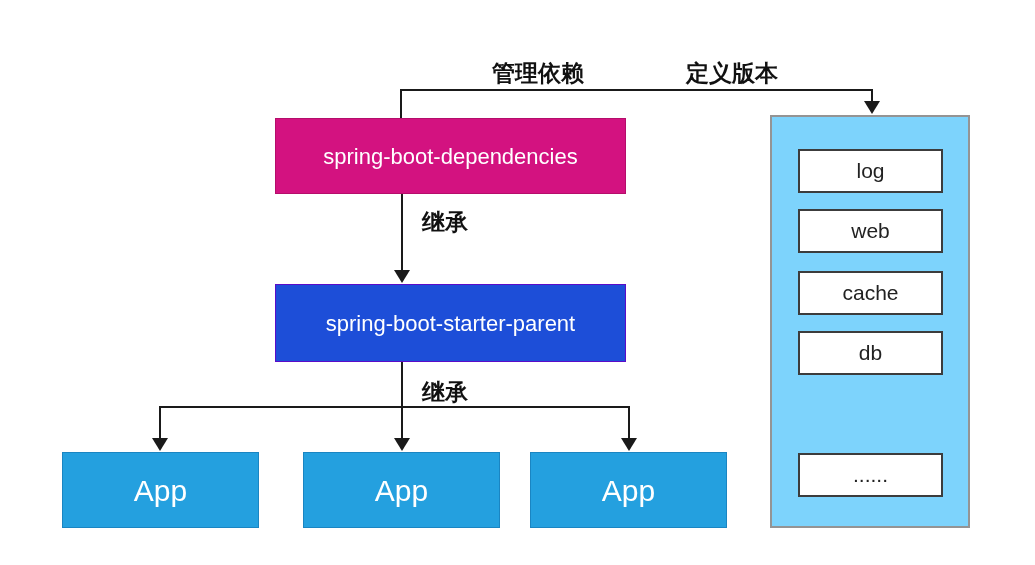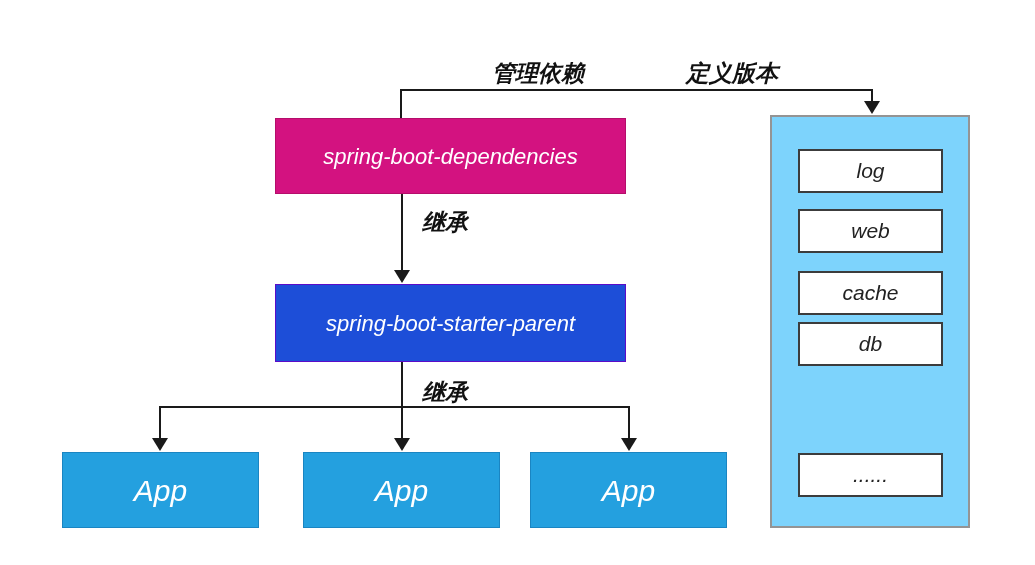--- a/index.html
+++ b/index.html
@@ -3,21 +3,20 @@
 <meta charset="utf-8">
 <style>
   html, body { margin: 0; padding: 0; background: #ffffff; }
   .canvas {
     position: relative;
     width: 1035px;
     height: 565px;
     background: #ffffff;
     font-family: "Liberation Sans", "DejaVu Sans", sans-serif;
     overflow: hidden;
-    font-style: italic;
   }
   .line {
     position: absolute;
     background: #1a1a1a;
   }
   .arrow-down {
     position: absolute;
     width: 0; height: 0;
     border-left: 8px solid transparent;
     border-right: 8px solid transparent;
@@ -106,17 +105,17 @@
   <div class="cn-label" style="left:422px; top:377px;">继承</div>
 
   <div class="node node-app" style="left: 62px; background-color: rgb(36, 160, 223);">App</div>
   <div class="node node-app" style="left: 303px; background-color: rgb(36, 160, 223);">App</div>
   <div class="node node-app" style="left: 530px; background-color: rgb(36, 160, 223);">App</div>
 
   <div class="panel" style="background-color: #7dd3fc;">
     <div class="panel-item" style="top:32px;">log</div>
     <div class="panel-item" style="top:92px;">web</div>
     <div class="panel-item" style="top:154px;">cache</div>
-    <div class="panel-item" style="top:205px;">db</div>
+    <div class="panel-item" style="top:214px;">db</div>
     <div class="panel-item" style="top:336px;">......</div>
   </div>
 
 </div>
 
 </body></html>

